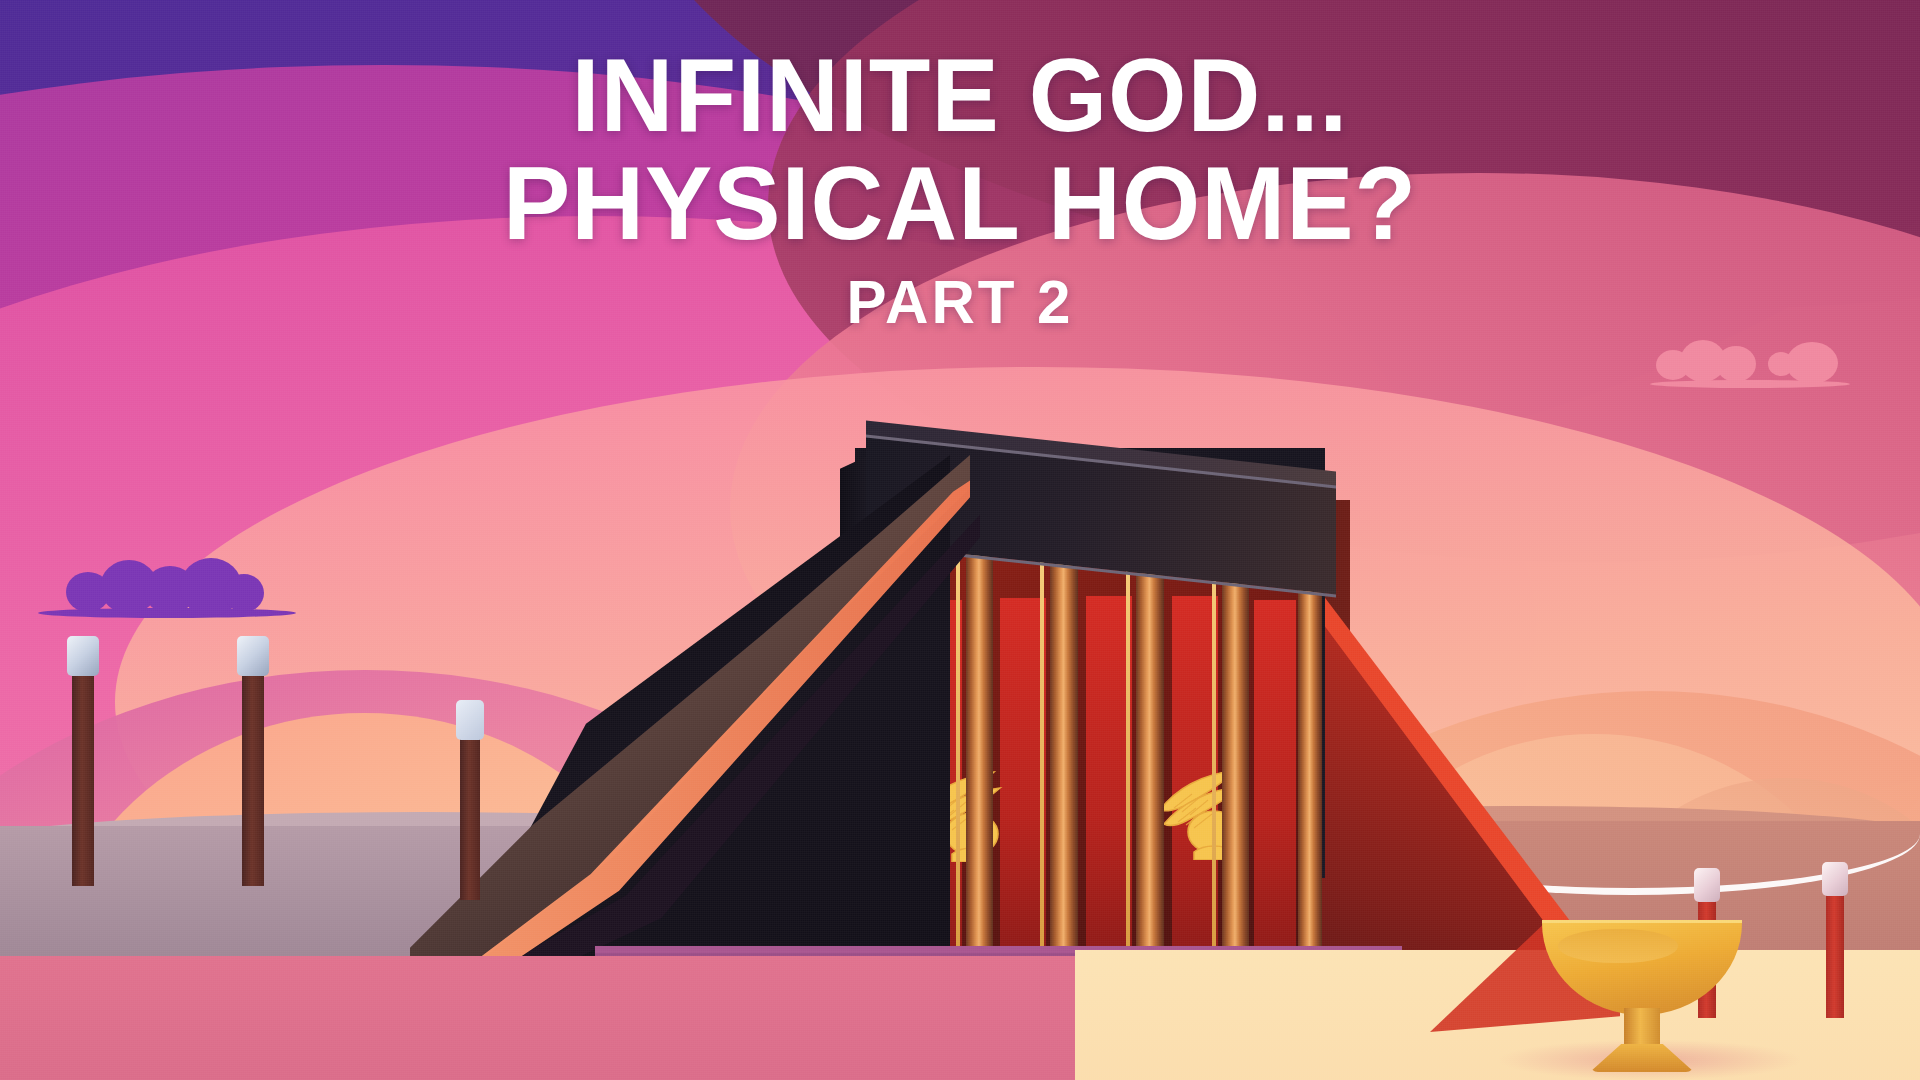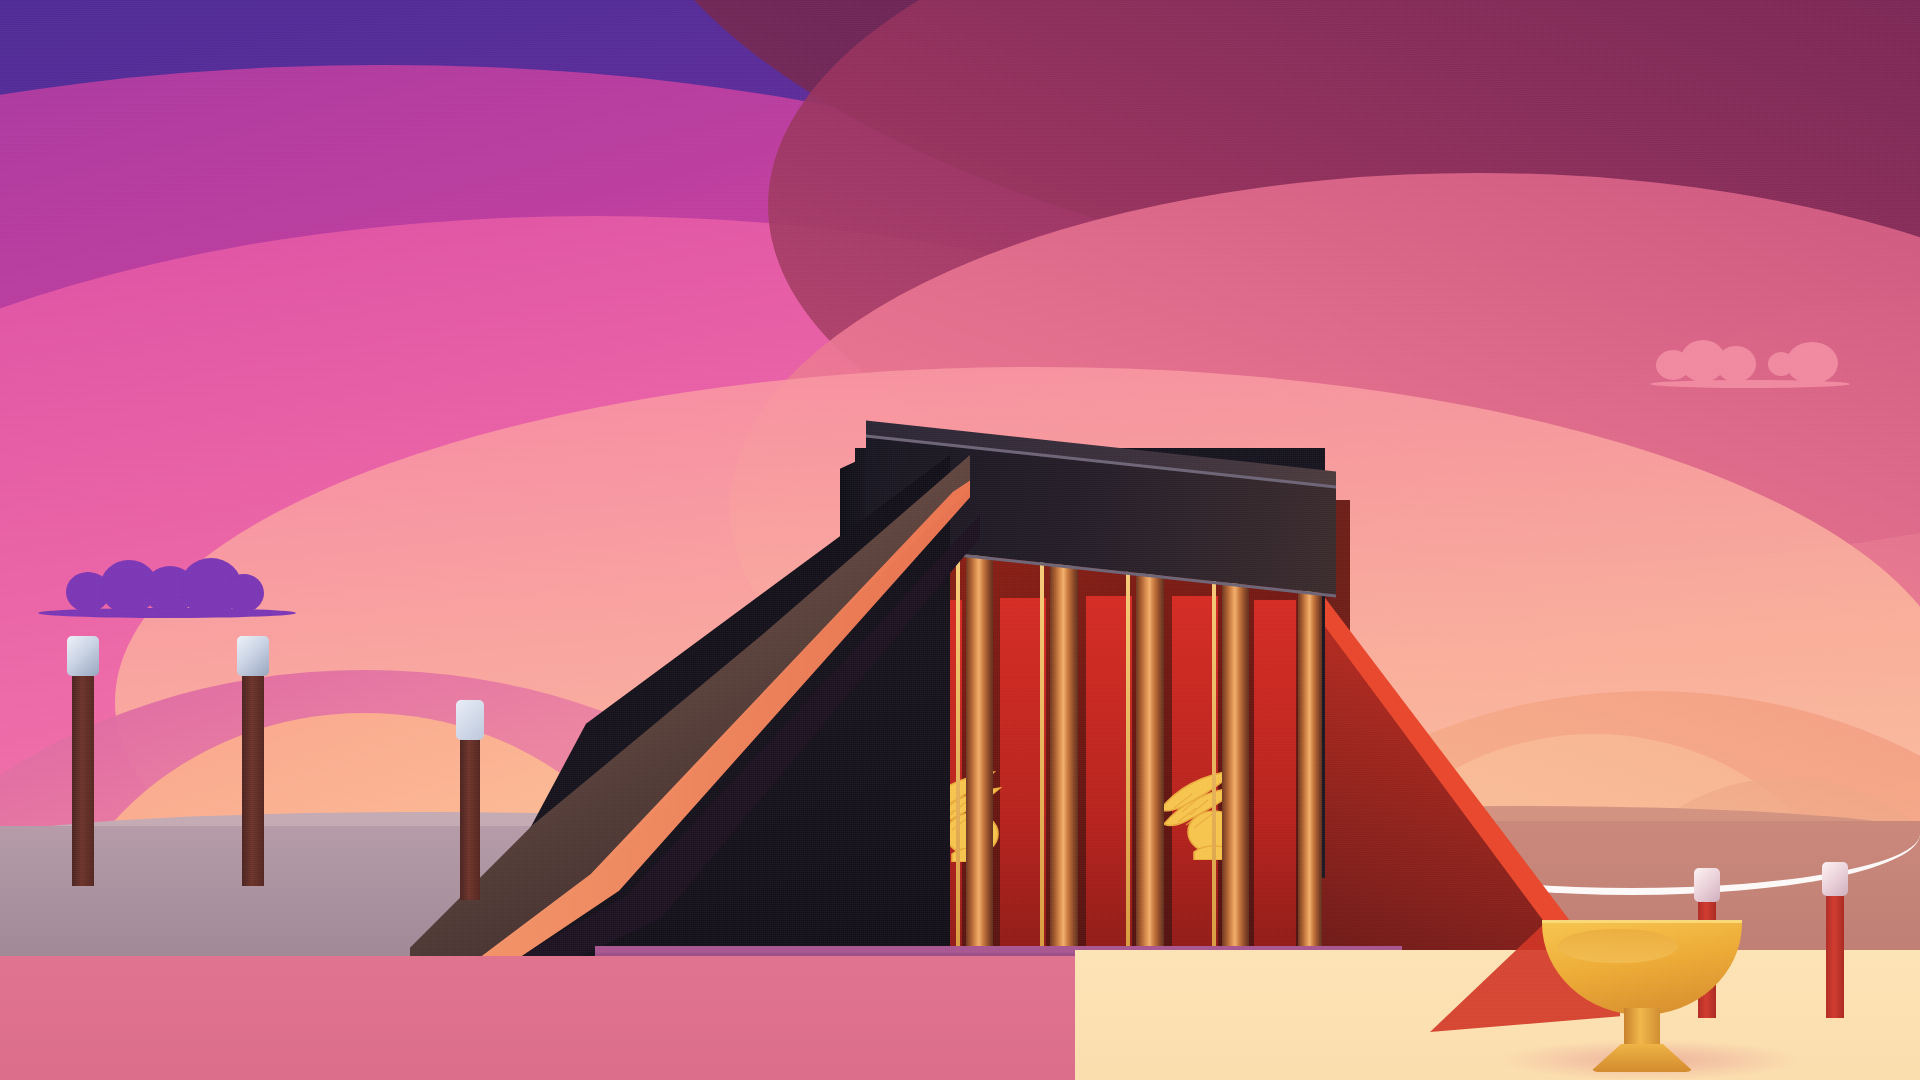--- a/index.html
+++ b/index.html
@@ -553,15 +553,20 @@
   <div id="laverRedShadow"></div>
   <div id="laverShadow"></div>
   <div id="laver">
     <div id="laverBowl">
       <div id="laverInner"></div>
     </div>
     <div id="laverStem"></div>
     <div id="laverFoot"></div>
   </div>
 
+  <div id="titleblock">
+    <div class="tline" id="tline1">INFINITE GOD...</div>
+    <div class="tline" id="tline2">PHYSICAL HOME?</div>
+    <div class="tline" id="tline3">PART 2</div>
+  </div>
 
   <div id="grain"></div>
 </div>
 
 </body></html>

